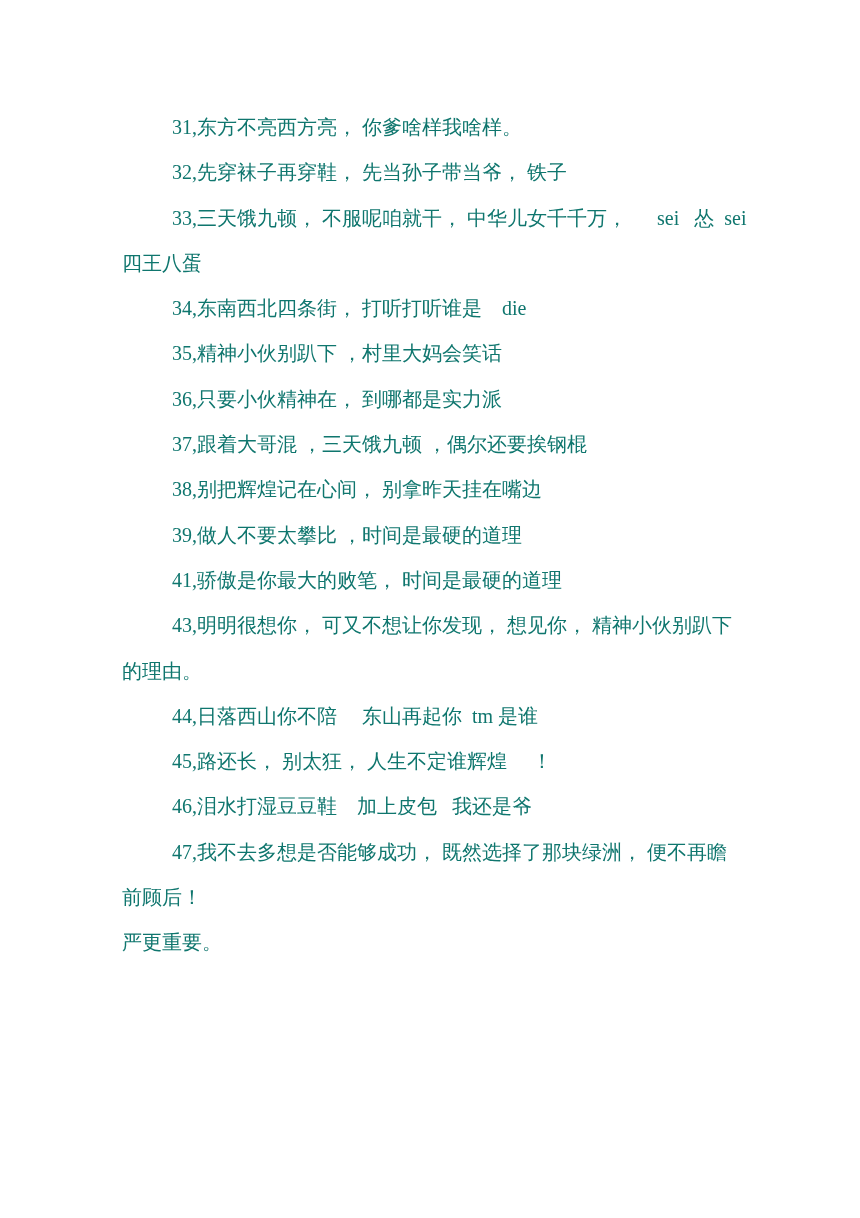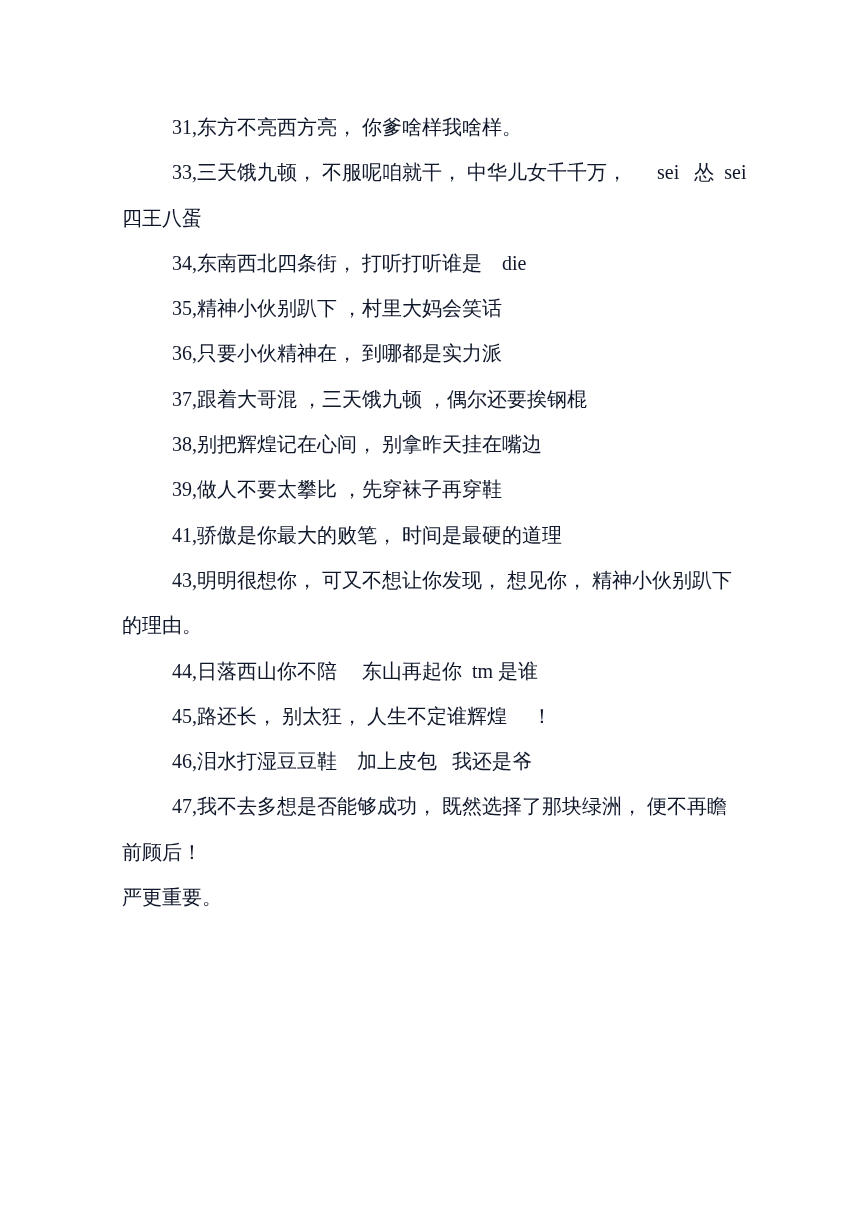--- a/index.html
+++ b/index.html
@@ -19,40 +19,41 @@
     height: 1218px;
     background: #ffffff;
     box-sizing: border-box;
     padding: 105px 0 0 122px;
   }
   .doc-line {
     white-space: pre;
     font-size: 20px;
     line-height: 45.3px;
     height: 45.3px;
-    color: #0f172a;
+    color: #0f766e;
     overflow: visible;
   }
   .doc-line.indent {
     padding-left: 50px;
   }
 </style>
 </head>
 <body>
 
 <div class="page">
   <div class="doc-line indent">31,东方不亮西方亮， 你爹啥样我啥样。</div>
+  <div class="doc-line indent">32,先穿袜子再穿鞋， 先当孙子带当爷， 铁子</div>
   <div class="doc-line indent">33,三天饿九顿， 不服呢咱就干， 中华儿女千千万，      sei   怂  sei</div>
   <div class="doc-line">四王八蛋</div>
   <div class="doc-line indent">34,东南西北四条街， 打听打听谁是    die</div>
   <div class="doc-line indent">35,精神小伙别趴下 ，村里大妈会笑话</div>
   <div class="doc-line indent">36,只要小伙精神在， 到哪都是实力派</div>
   <div class="doc-line indent">37,跟着大哥混 ，三天饿九顿 ，偶尔还要挨钢棍</div>
   <div class="doc-line indent">38,别把辉煌记在心间， 别拿昨天挂在嘴边</div>
-  <div class="doc-line indent">39,做人不要太攀比 ，先穿袜子再穿鞋</div>
+  <div class="doc-line indent">39,做人不要太攀比 ，时间是最硬的道理</div>
   <div class="doc-line indent">41,骄傲是你最大的败笔， 时间是最硬的道理</div>
   <div class="doc-line indent">43,明明很想你， 可又不想让你发现， 想见你， 精神小伙别趴下</div>
   <div class="doc-line">的理由。</div>
   <div class="doc-line indent">44,日落西山你不陪     东山再起你  tm 是谁</div>
   <div class="doc-line indent">45,路还长， 别太狂， 人生不定谁辉煌     ！</div>
   <div class="doc-line indent">46,泪水打湿豆豆鞋    加上皮包   我还是爷</div>
   <div class="doc-line indent">47,我不去多想是否能够成功， 既然选择了那块绿洲， 便不再瞻</div>
   <div class="doc-line">前顾后！</div>
   <div class="doc-line">严更重要。</div>
 </div>

